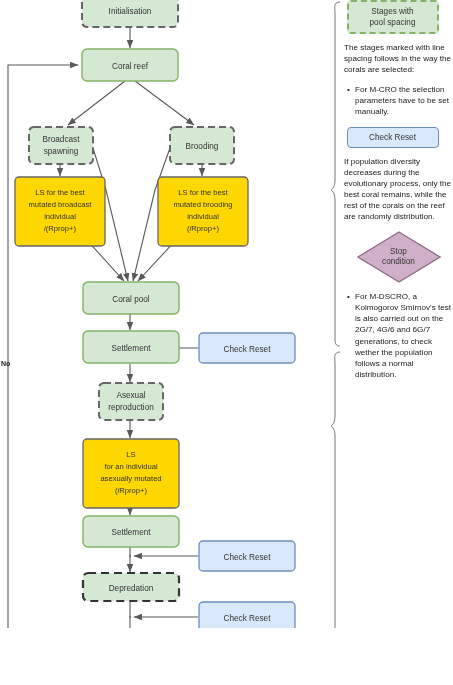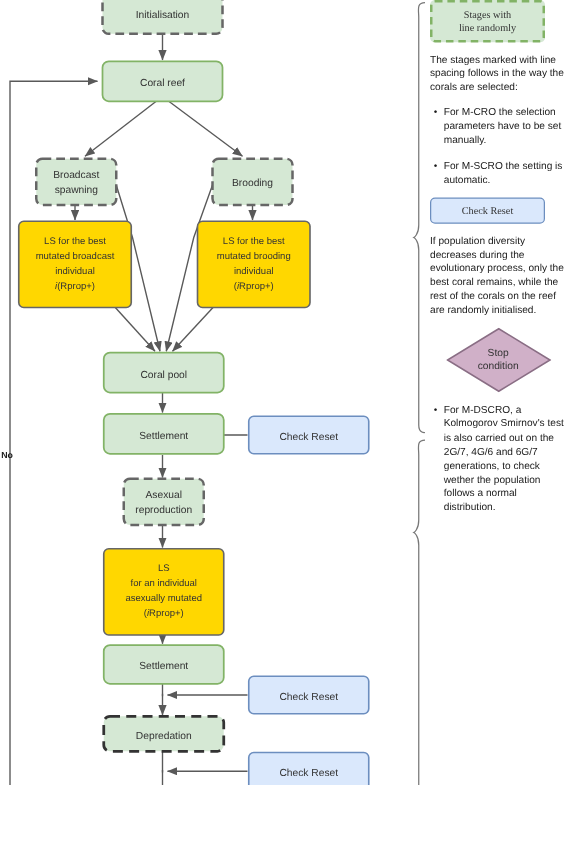--- a/index.html
+++ b/index.html
@@ -45,21 +45,21 @@
   }
   .panel p { margin: 0 0 9px 0; }
   .panel ul { margin: 0 0 9px 0; padding-left: 11px; list-style: none; }
   .panel li { margin: 0 0 9px 0; position: relative; padding-left: 0px; }
   .panel li:before {
     content: "\2022";
     position: absolute;
     left: -8px;
     top: 0;
   }
-  .chipWrap { display: flex; justify-content: flex-start; margin: 0 12px 8px 0; font-family: Liberation Serif, serif; }
+  .chipWrap { display: flex; justify-content: center; margin: 0 12px 8px 0; }
   .chip {
     text-align: center;
     font-size: 8.2px;
     line-height: 11px;
     color: #333;
     padding: 4px 6px;
     width: 92px;
   }
   .chip.green-dash {
     background: #d5e8d4;
@@ -249,36 +249,35 @@
       <path d="M340,2 C333,2 335,8 335,14 L335,180 C335,188 331,190 331,190 C331,190 335,192 335,200 L335,340 C335,347 340,346 340,346"></path>
       <path d="M340,352 C333,352 335,358 335,364 L335,416 C335,424 331,426 331,426 C331,426 335,428 335,436 L335,672 C335,679 340,678 340,678"></path>
     </g>
   </svg>
 
   <div class="panel">
 
     <div class="chipWrap">
       <div class="chip green-dash">
         <div>Stages with</div>
-        <div>line randomly</div>
+        <div>pool spacing</div>
       </div>
     </div>
 
     <p>The stages marked with line spacing follows in the way the corals are selected:</p>
 
     <ul>
       <li>For M-CRO the selection parameters have to be set manually.</li>
-      <li>For M-SCRO the setting is automatic.</li>
     </ul>
 
     <div class="chipWrap">
       <div class="chip blue">Check Reset</div>
     </div>
 
-    <p>If population diversity decreases during the evolutionary process, only the best coral remains, while the rest of the corals on the reef are randomly initialised.</p>
+    <p>If population diversity decreases during the evolutionary process, only the best coral remains, while the rest of the corals on the reef are randomly distribution.</p>
 
     <div class="diamondWrap">
       <div class="diamond">
         <svg width="84" height="52" viewBox="0 0 84 52">
           <polygon points="42,1 83,26 42,51 1,26" fill="#d0b0c8" stroke="#8a6e85" stroke-width="1.3"></polygon>
         </svg>
         <span>
           <em style="font-style:normal">Stop</em>
           <em style="font-style:normal">condition</em>
         </span>

